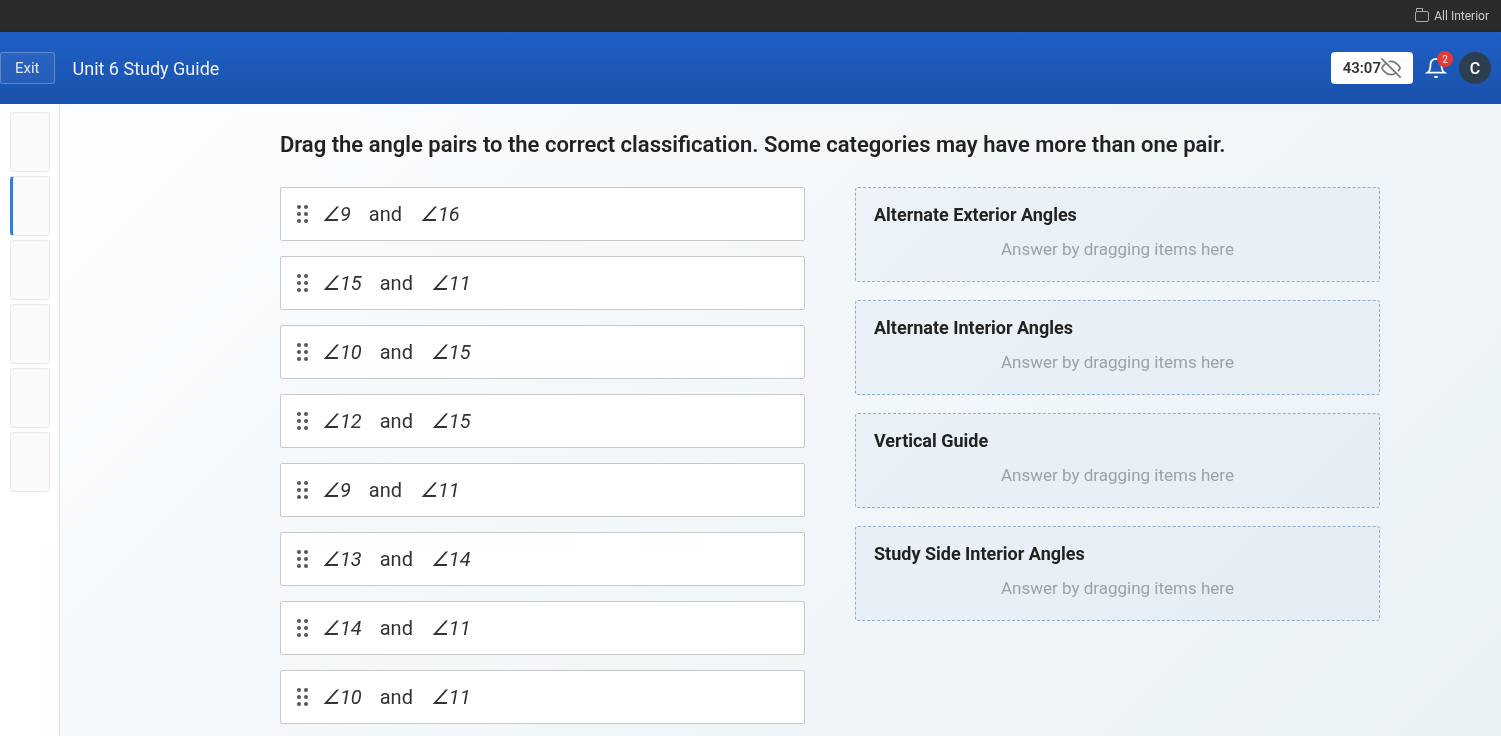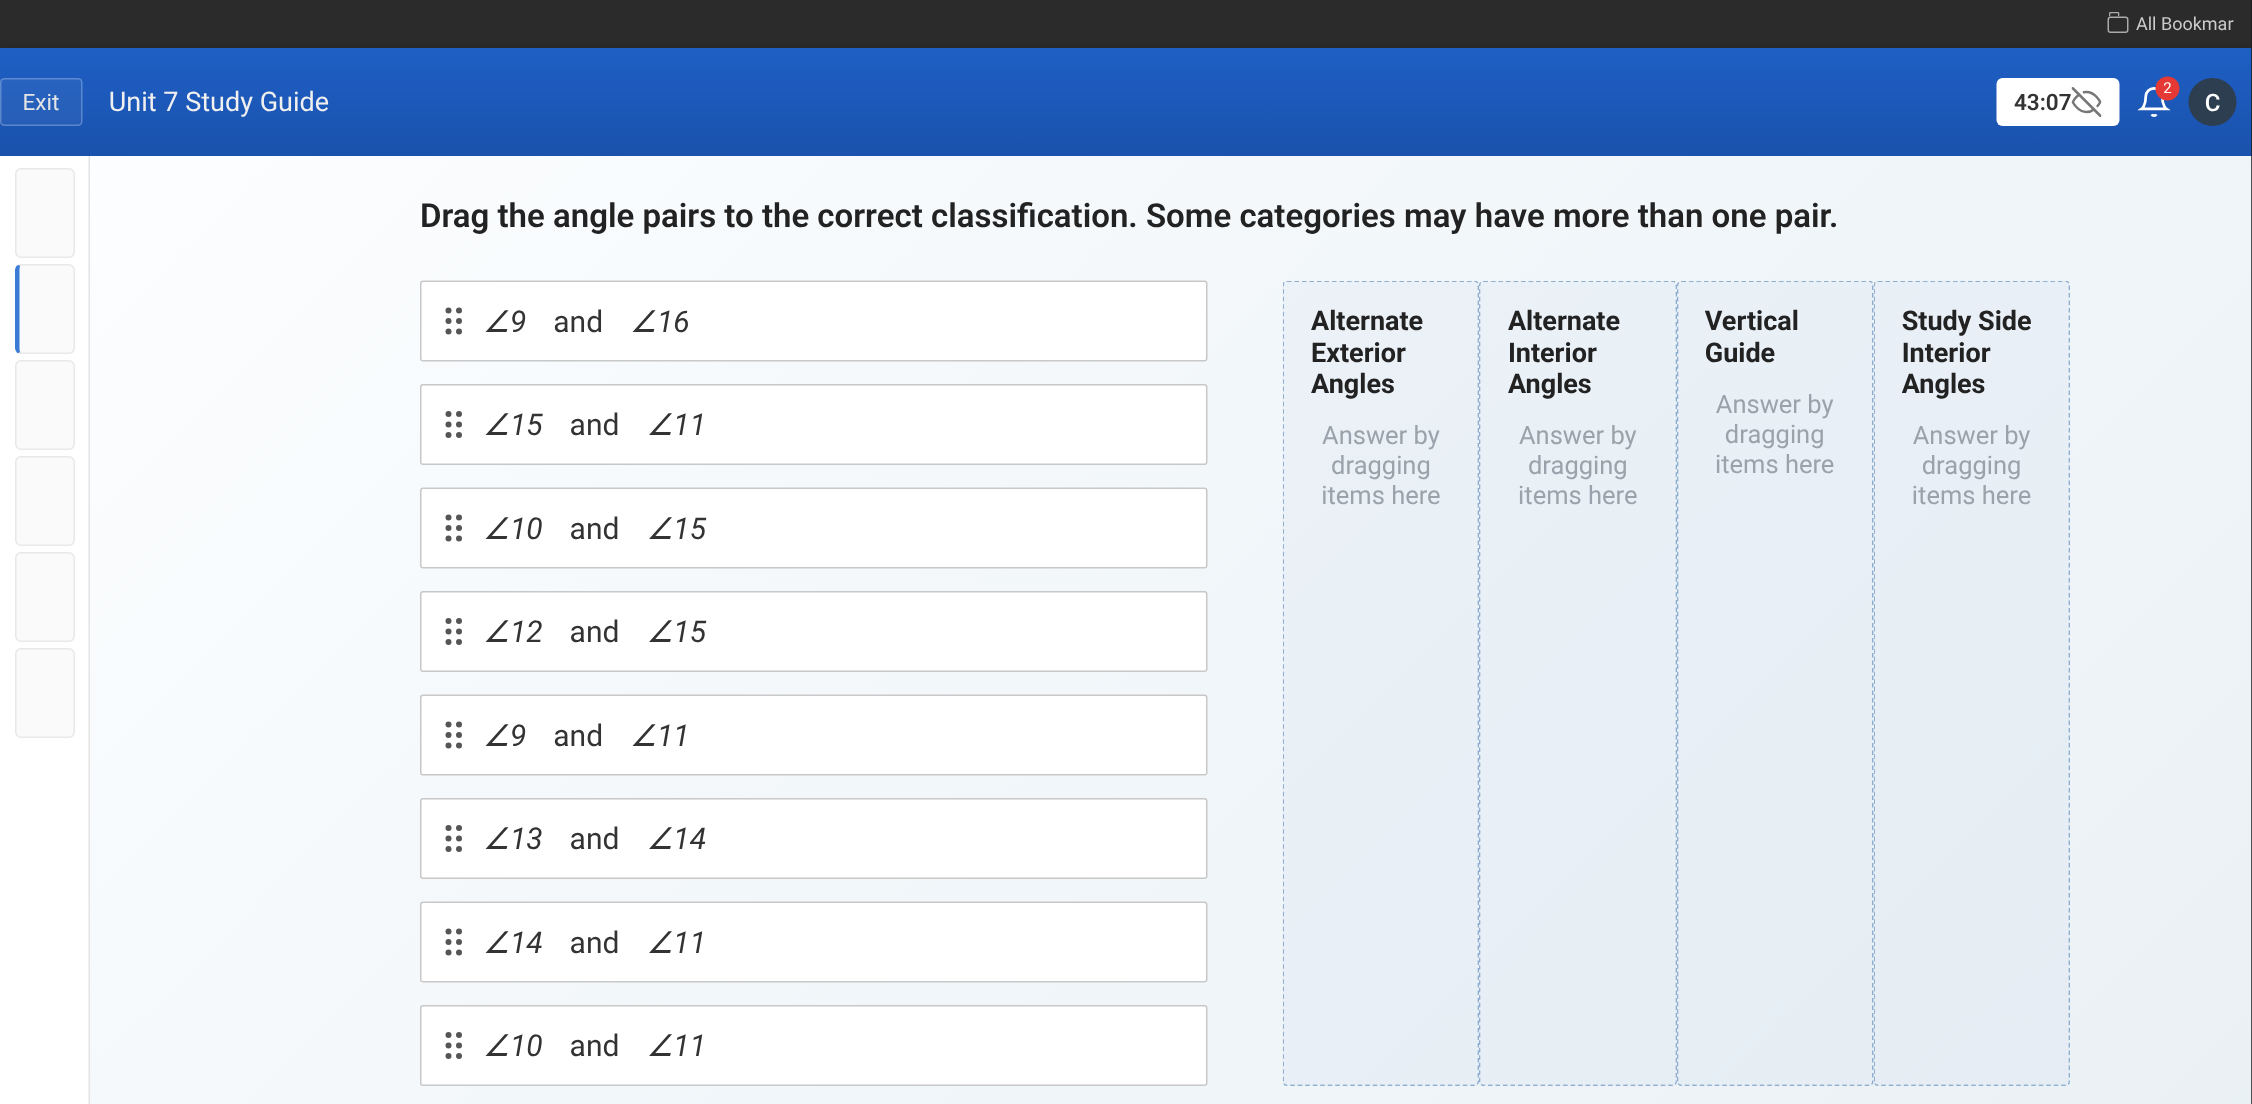--- a/index.html
+++ b/index.html
@@ -23,47 +23,47 @@
 .content-area { display: flex; height: calc(100% - 92px); background: linear-gradient(135deg, #fdfeff 0%, #f4f8fb 40%, #eaf1f5 100%); }
 .side-rail { width: 60px; background: #fff; border-right: 1px solid #e3e3e3; display: flex; flex-direction: column; align-items: center; padding-top: 8px; gap: 4px; }
 .rail-item { width: 40px; height: 60px; border: 1px solid #e8e8e8; border-radius: 4px; background: #fafafa; display: flex; align-items: center; justify-content: center; font-size: 11px; color: #777; cursor: pointer; }
 .rail-item.active { border-left: 3px solid #3a7bd5; }
 
 .main-panel { flex: 1; padding: 24px 40px 0 220px; overflow: auto; }
 .question-text { font-size: 22px; font-weight: 600; color: #222; line-height: 1.5; max-width: 1100px; margin-bottom: 26px; }
 
 .dnd-row { display: flex; gap: 50px; max-width: 1100px; }
 .drag-col { flex: 1; display: flex; flex-direction: column; gap: 15px; }
-.drop-col { flex: 1; display: flex; flex-direction: row; }
+.drop-col { flex: 1; display: flex; flex-direction: column; gap: 18px; }
 
 .drag-item { border: 1px solid #c8c8c8; background: #ffffff; border-radius: 2px; padding: 14px 16px; display: flex; align-items: center; gap: 14px; cursor: grab; font-size: 20px; color: #333; font-family: 'Times New Roman', serif; }
 .drag-item .label { font-style: italic; }
 .drag-item .conn { padding: 0 4px; }
 .grip { display: grid; grid-template-columns: repeat(2, 4px); grid-template-rows: repeat(3, 4px); gap: 3px; flex-shrink: 0; }
 .grip span { width: 4px; height: 4px; background: #555; border-radius: 50%; }
 
 .drop-zone { border: 1.8px dashed #8faecf; background: rgba(210,225,240,0.25); border-radius: 3px; padding: 16px 18px 22px; }
 .drop-title { font-size: 18px; font-weight: 700; color: #222; margin-bottom: 14px; }
 .drop-hint { font-size: 17px; color: #9aa3ab; text-align: center; }
 
 svg { display: block; }
 </style>
 </head>
 <body>
 
 <div class="browser-top">
   <div class="bookmark-item">
     <span class="folder-icon"></span>
-    <span>All Bookmar</span>
+    <span>All Interior</span>
   </div>
 </div>
 
 <div class="app-bar">
   <button class="exit-btn">Exit</button>
-  <div class="app-title">Unit 7 Study Guide</div>
+  <div class="app-title">Unit 6 Study Guide</div>
   <div class="timer-box">
     <span>43:07</span>
     <span class="hide-icon">
       <svg width="20" height="20" viewBox="0 0 24 24" fill="none" stroke="#777" stroke-width="2" stroke-linecap="round">
         <path d="M17.94 17.94A10.07 10.07 0 0 1 12 20c-7 0-11-8-11-8a18.45 18.45 0 0 1 5.06-5.94"></path>
         <path d="M9.9 4.24A9.12 9.12 0 0 1 12 4c7 0 11 8 11 8a18.5 18.5 0 0 1-2.16 3.19"></path>
         <line x1="1" y1="1" x2="23" y2="23"></line>
       </svg>
     </span>
   </div>

